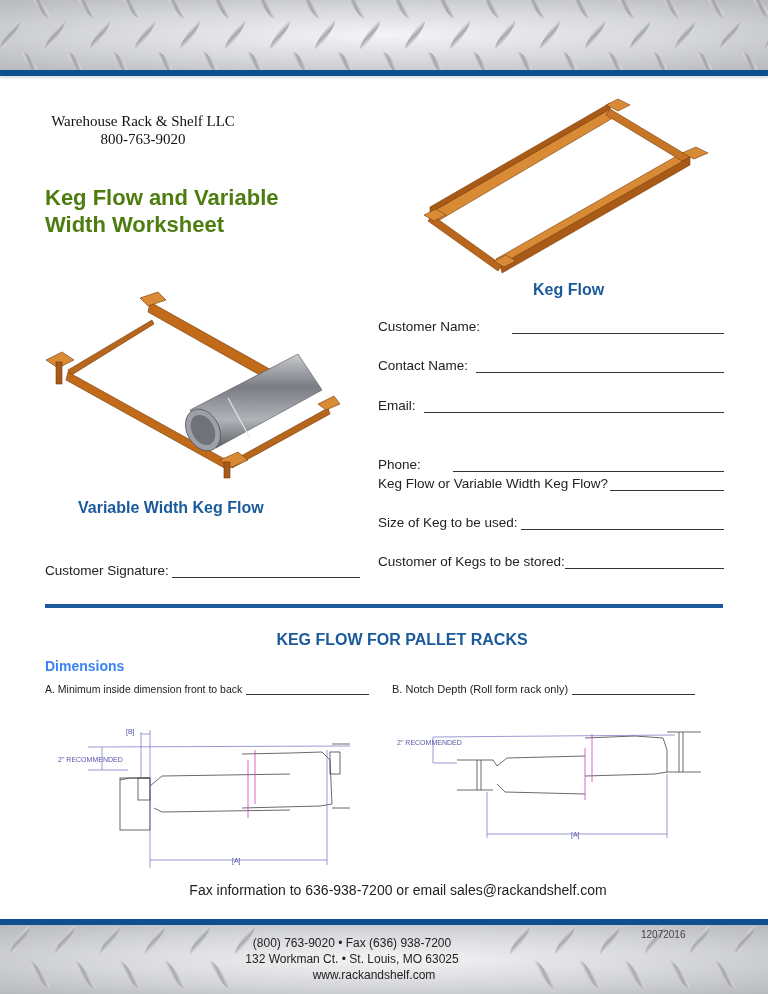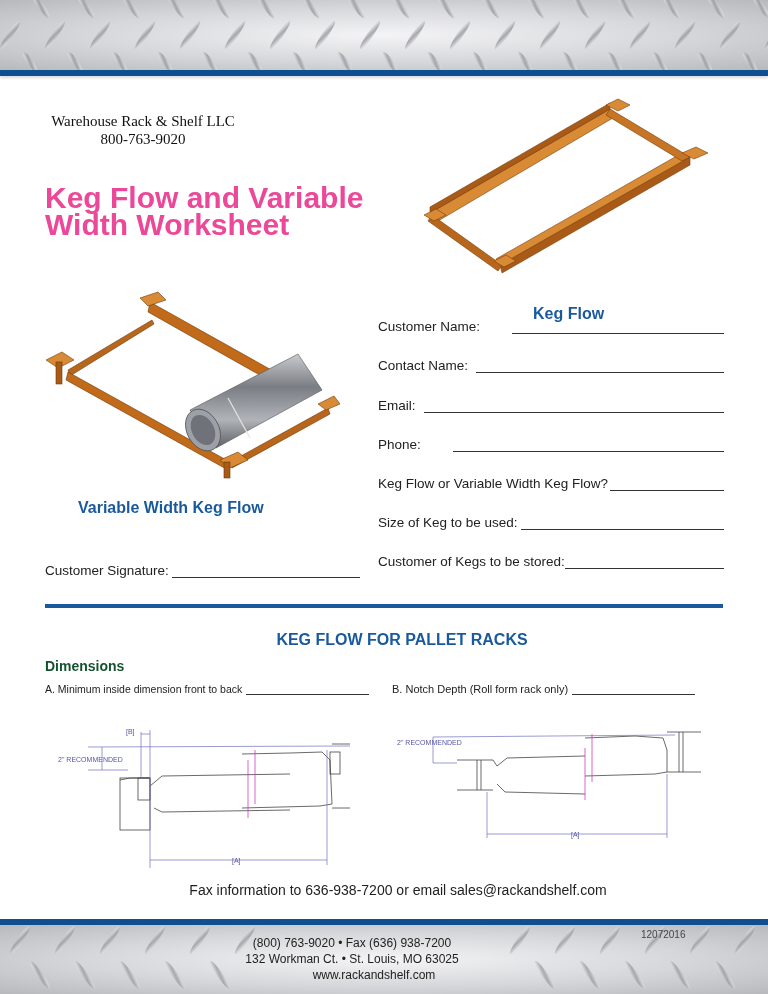--- a/index.html
+++ b/index.html
@@ -8,38 +8,38 @@
   .plate { position:absolute; left:0; width:768px; overflow:hidden;
            background: radial-gradient(ellipse at 50% 50%, #f4f4f6 0%, #d6d7da 55%, #b8b9bd 100%); }
   .plate svg { position:absolute; left:0; top:0; }
   .header-plate { top:0; height:70px; }
   .header-rule { position:absolute; top:70px; left:0; width:768px; height:6px; background:#0e4f92; box-shadow:0 2px 3px rgba(0,0,0,0.15); }
   .footer-rule { position:absolute; top:919px; left:0; width:768px; height:6px; background:#0e4f92; }
   .footer-plate { top:925px; height:69px; }
 
   .company { position:absolute; left:48px; top:112px; width:190px; text-align:center;
              font-family:"Liberation Serif", serif; font-size:15px; line-height:18px; color:#111; }
-  .title { position:absolute; left:45px; top:184px; font-size:30px; font-weight:bold; color:#ec4899; line-height:27px; }
+  .title { position:absolute; left:45px; top:184px; font-size:22px; font-weight:bold; color:#4d7c0f; line-height:27px; }
 
   .img-kegflow { position:absolute; left:420px; top:95px; width:290px; height:180px; }
-  .cap-kegflow { position:absolute; left:533px; top:281px; font-size:16px; font-weight:bold; color:#1a5a9c;margin-top:24px; }
+  .cap-kegflow { position:absolute; left:533px; top:281px; font-size:16px; font-weight:bold; color:#1a5a9c; }
   .img-variable { position:absolute; left:40px; top:290px; width:300px; height:190px; }
   .cap-variable { position:absolute; left:78px; top:499px; font-size:16px; font-weight:bold; color:#1a5a9c; }
 
   .field { position:absolute; left:378px; width:346px; display:flex; align-items:flex-end; font-size:13.5px; color:#222; }
   .field .lbl { white-space:nowrap; }
   .field .line { flex:1; border-bottom:1px solid #333; height:14px; margin-left:8px; }
   .field.tight .line { margin-left:2px; }
 
   .sig { position:absolute; left:45px; top:563px; width:315px; display:flex; align-items:flex-end; font-size:13.5px; }
   .sig .line { flex:1; border-bottom:1px solid #333; height:14px; margin-left:3px; }
 
   .divider { position:absolute; left:45px; top:604px; width:678px; height:4px; background:#1a5a9c; }
   .section-title { position:absolute; left:0; width:768px; top:631px; text-align:center; font-size:16px; font-weight:bold; color:#1a5a9c;margin-left:18px; }
-  .dims { position:absolute; left:45px; top:658px; font-size:14px; font-weight:bold; color:#14532d; }
+  .dims { position:absolute; left:45px; top:658px; font-size:14px; font-weight:bold; color:#3b82f6; }
   .dimA { position:absolute; left:45px; top:683px; width:324px; display:flex; align-items:flex-end; font-size:10.5px; }
   .dimB { position:absolute; left:392px; top:683px; width:303px; display:flex; align-items:flex-end; font-size:11px; }
   .dimA .line, .dimB .line { flex:1; border-bottom:1px solid #333; height:10px; margin-left:4px; }
 
   .diag-left { position:absolute; left:50px; top:720px; width:310px; height:150px; }
   .diag-right { position:absolute; left:395px; top:720px; width:310px; height:125px; }
 
   .fax { position:absolute; left:0; width:768px; top:882px; text-align:center; font-size:14px; color:#222;padding-left:14px; }
   .footer-text { position:absolute; left:0; width:704px; top:935px; text-align:center; font-size:12px; line-height:16px; color:#222; }
   .footer-text .web { font-weight:normal;padding-left:44px; }
@@ -192,21 +192,21 @@
   <span class="line" style="margin-left:12px;"></span>
 </div>
 <div class="field" style="top:358px;">
   <span class="lbl">Contact Name:</span>
   <span class="line"></span>
 </div>
 <div class="field" style="top:398px;">
   <span class="lbl">Email:</span>
   <span class="line"></span>
 </div>
-<div class="field" style="top:437px;gap:24px;">
+<div class="field" style="top:457px;gap:24px;">
   <span class="lbl">Phone:</span>
   <span class="line"></span>
 </div>
 <div class="field tight" style="top:476px;">
   <span class="lbl">Keg Flow or Variable Width Keg Flow?</span>
   <span class="line"></span>
 </div>
 <div class="field" style="top:515px;">
   <span class="lbl">Size of Keg to be used:</span>
   <span class="line" style="margin-left:3px;"></span>

